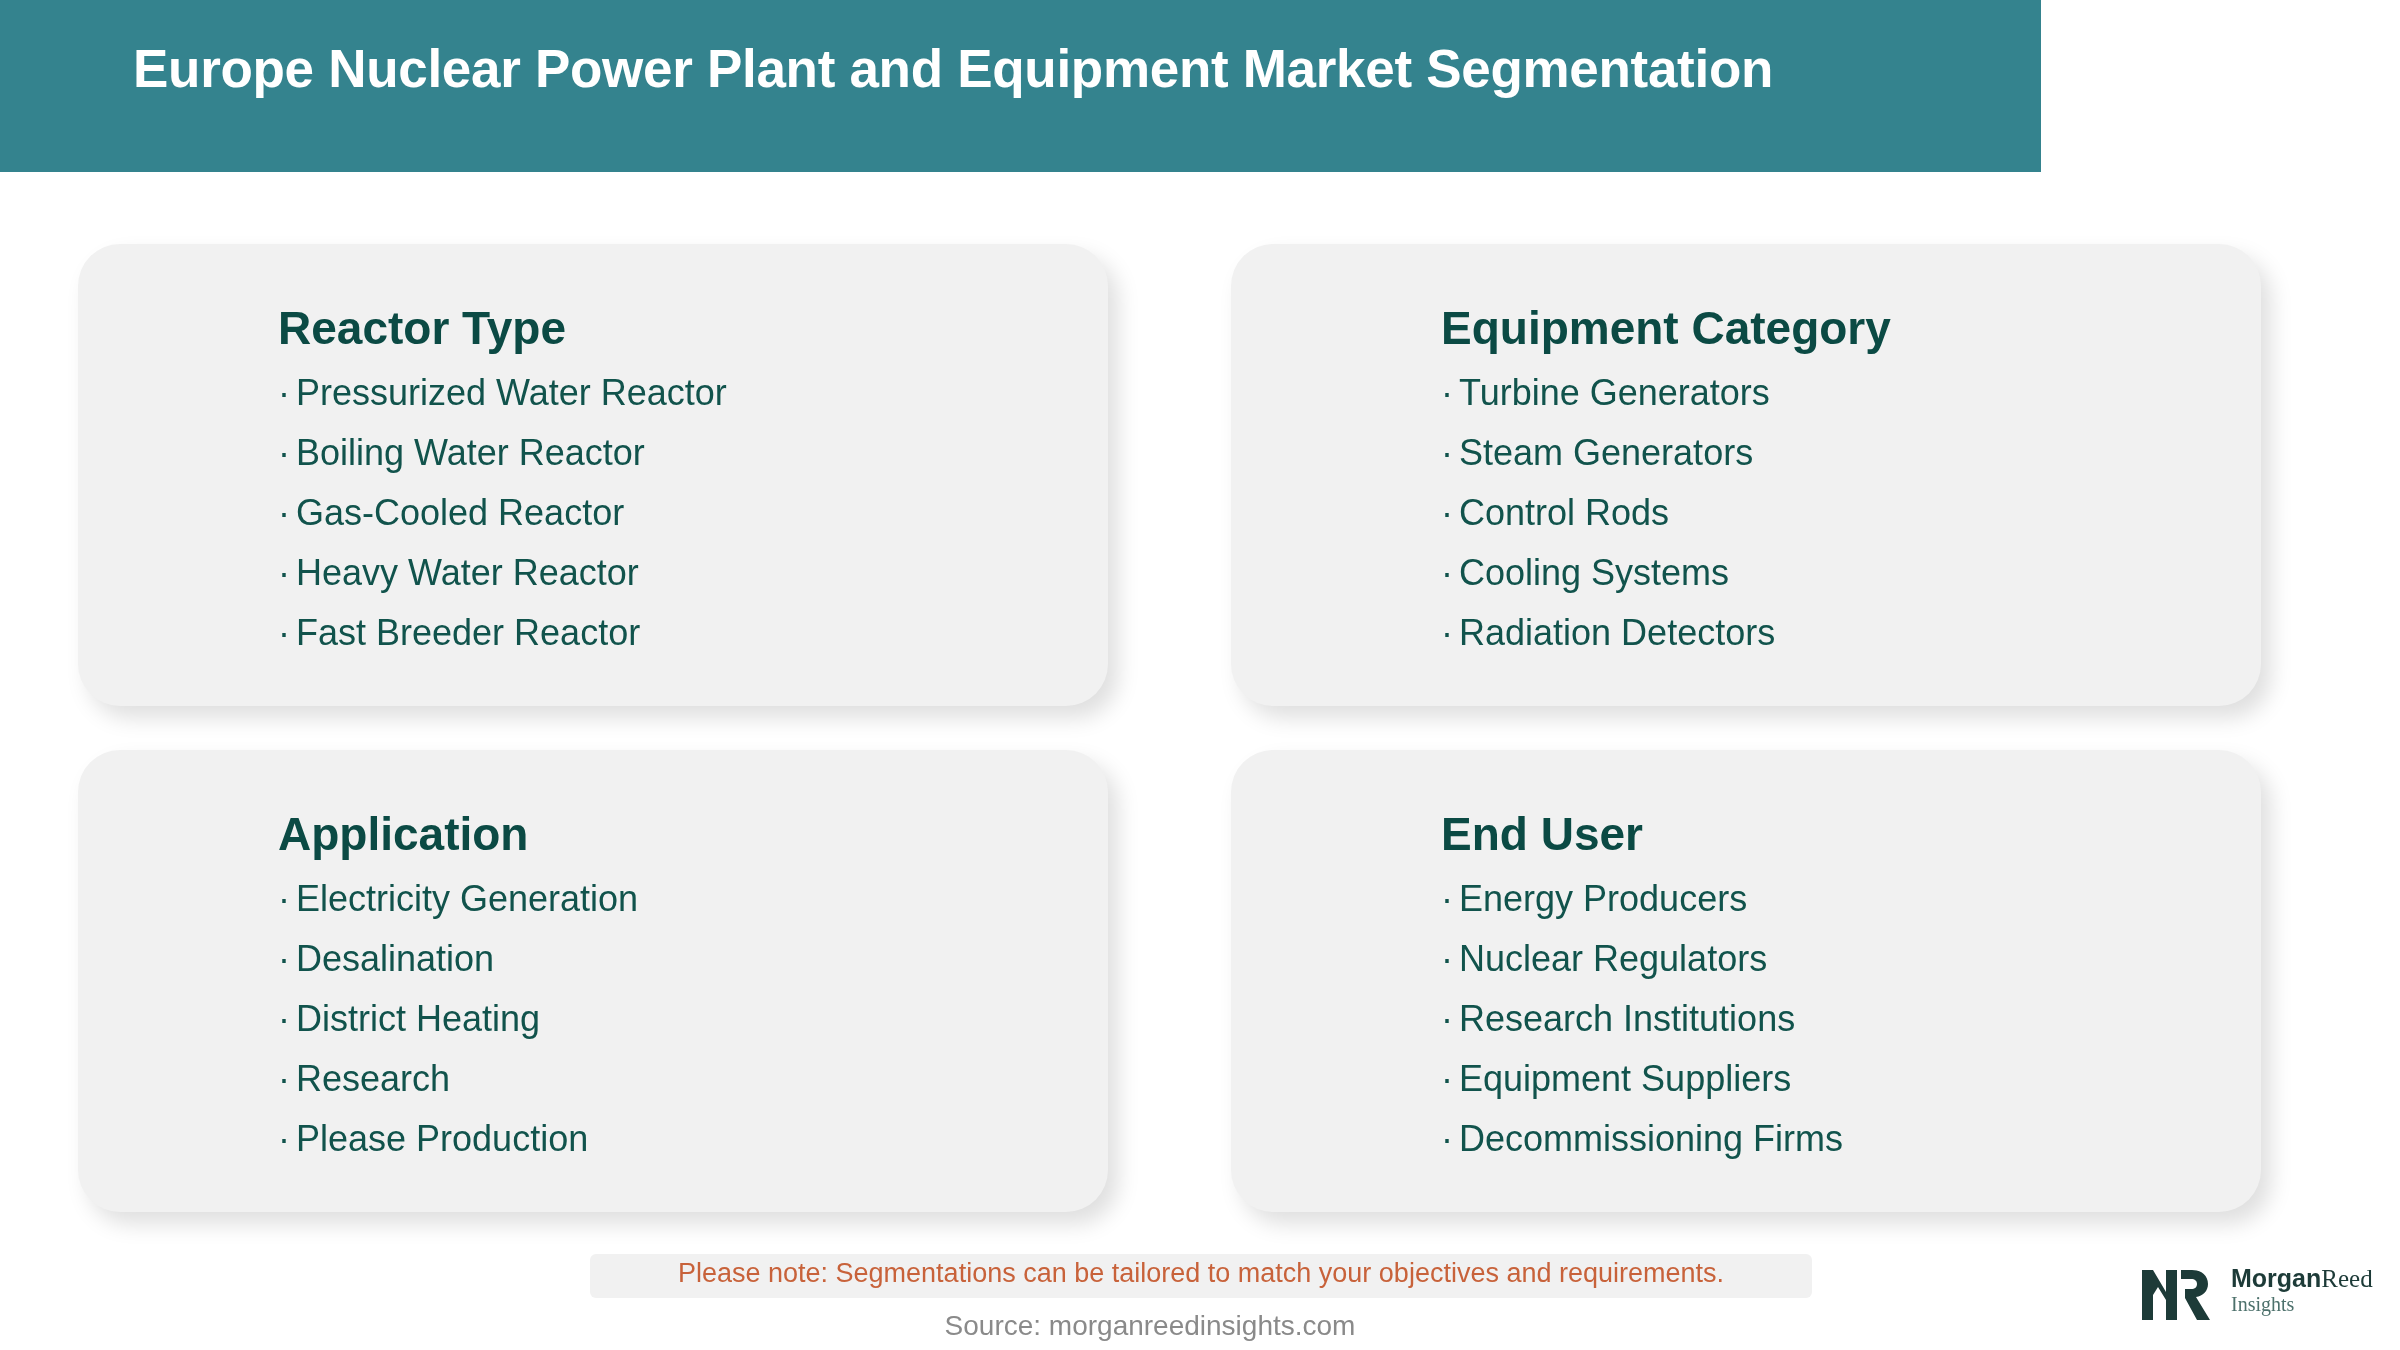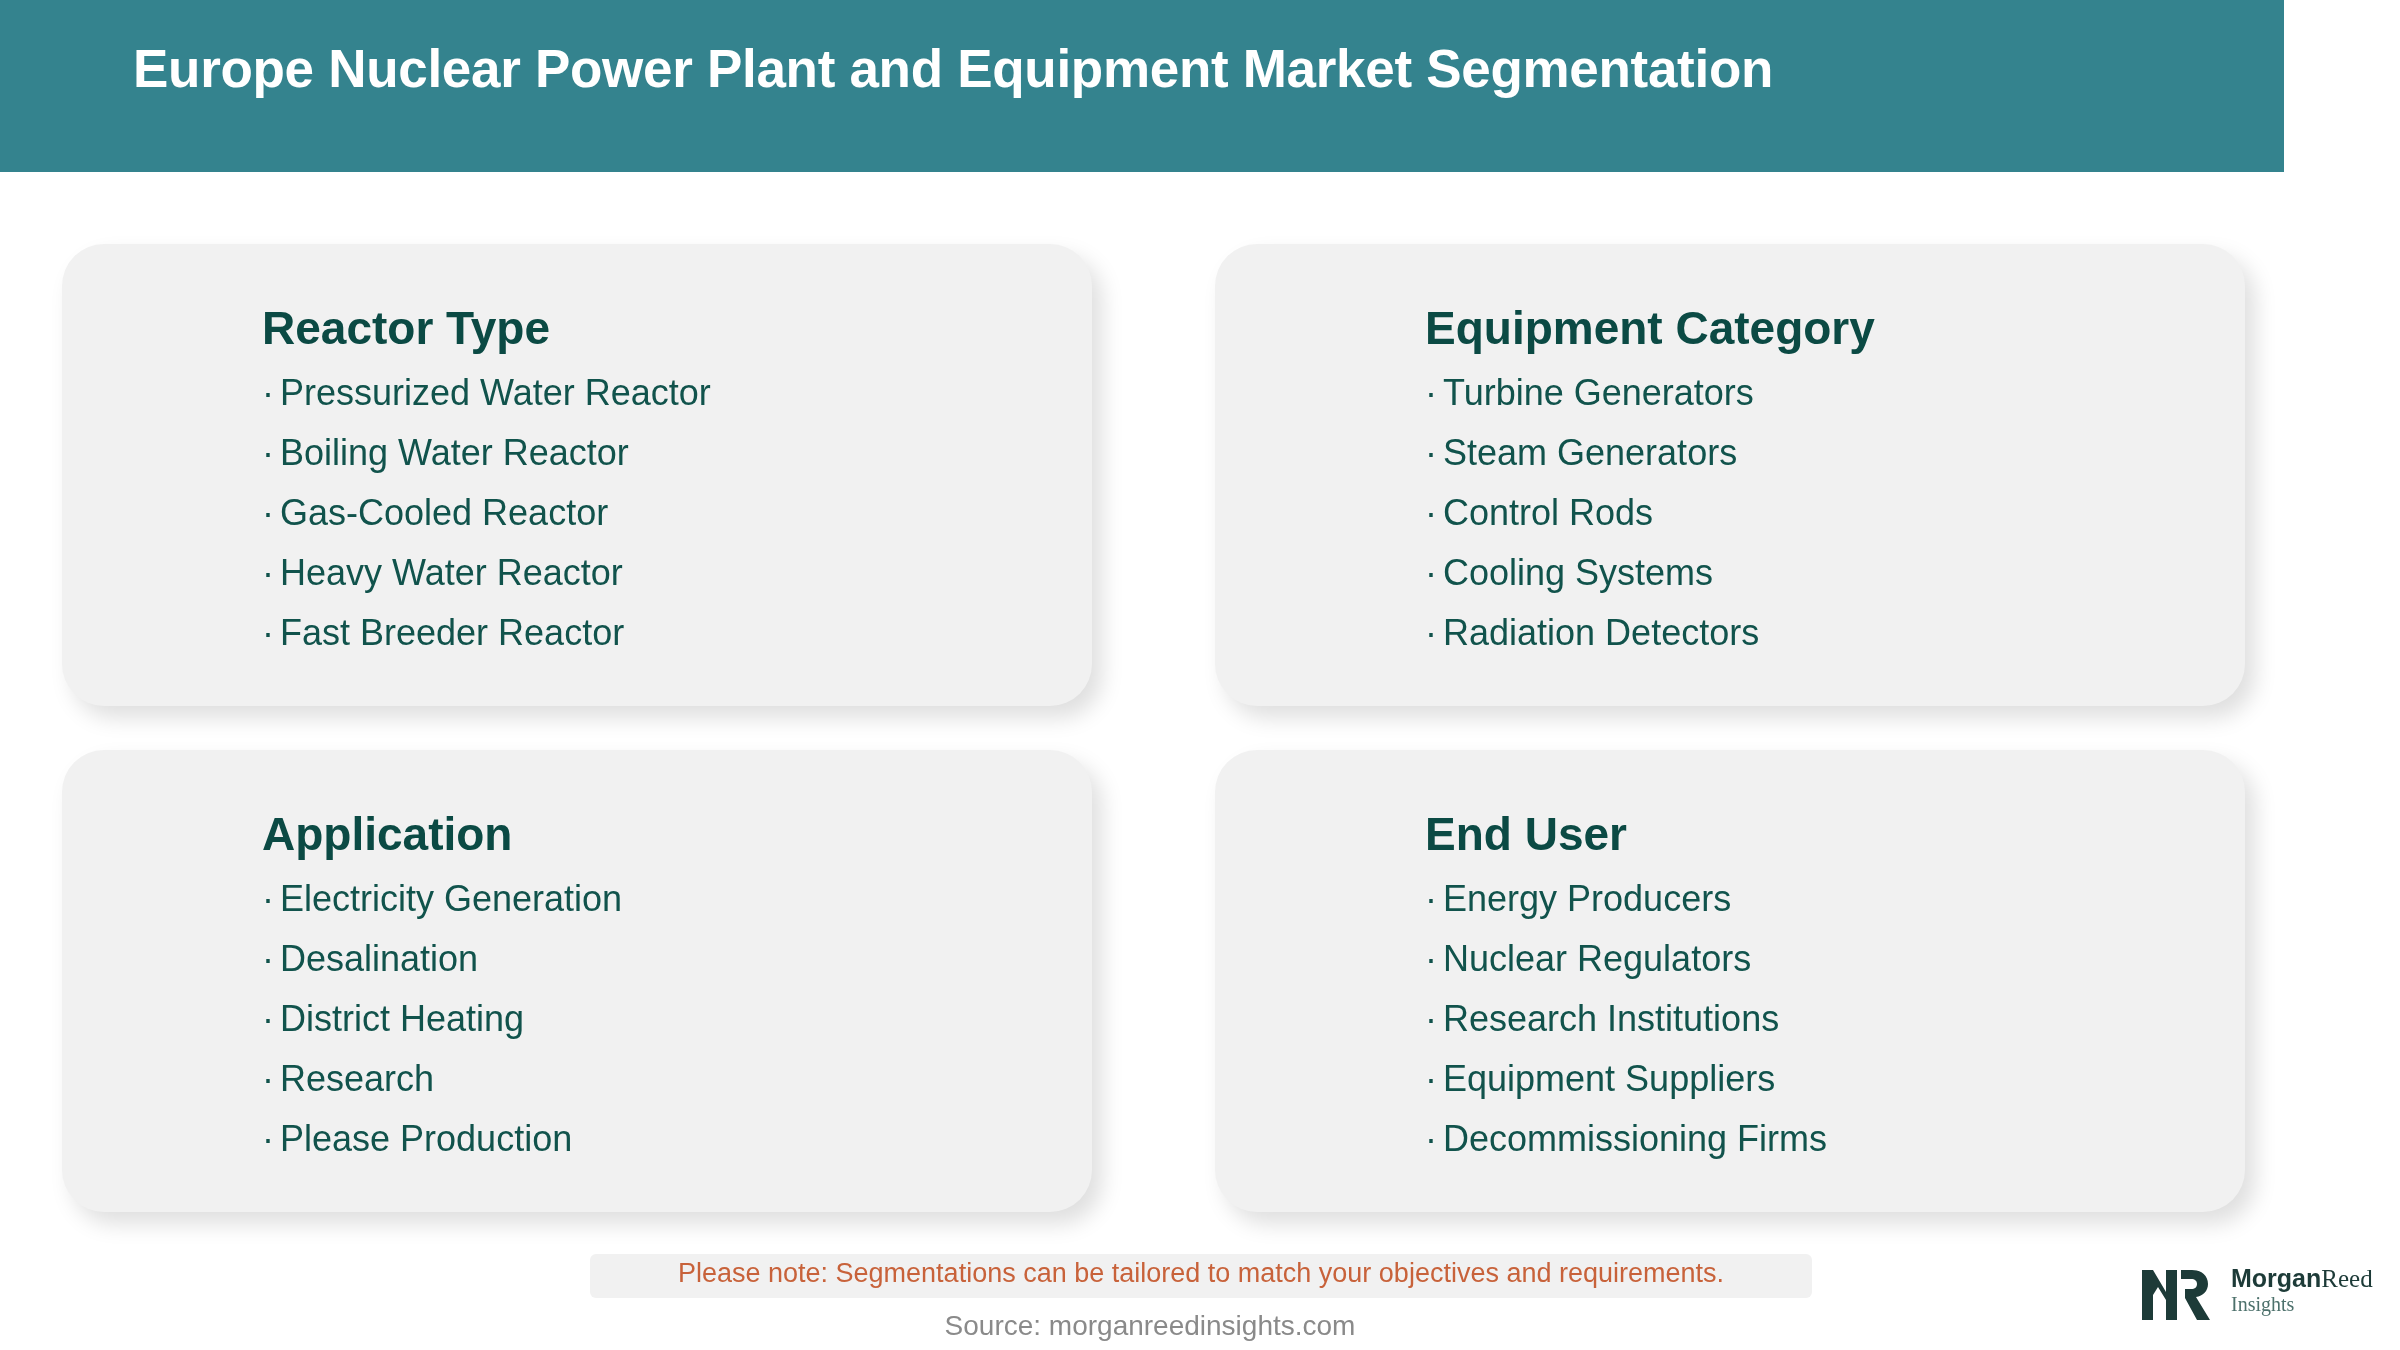--- a/index.html
+++ b/index.html
@@ -17,40 +17,40 @@
     width: 2400px;
     height: 1350px;
     background: #ffffff;
   }
 
   
   .header-band {
     position: absolute;
     left: 0;
     top: 0;
-    width: 2284px;
+    width: 2041px;
     height: 172px;
     background: #34838e;
   }
 
   .header-title {
     position: absolute;
     left: 133px;
     top: 38px;
     font-size: 53px;
     font-weight: bold;
     color: #ffffff;
     letter-spacing: -0.3px;
     white-space: nowrap;
   }
 
   
   .cards {
     position: absolute;
-    left: 0;
+    left: 16px;
     top: 172px;
     width: 2084px;
     height: 1030px;
   }
 
   .card {
     position: absolute;
     background: #f1f1f1;
     border-radius: 42px;
     box-shadow: 10px 12px 22px rgba(0,0,0,0.13);

